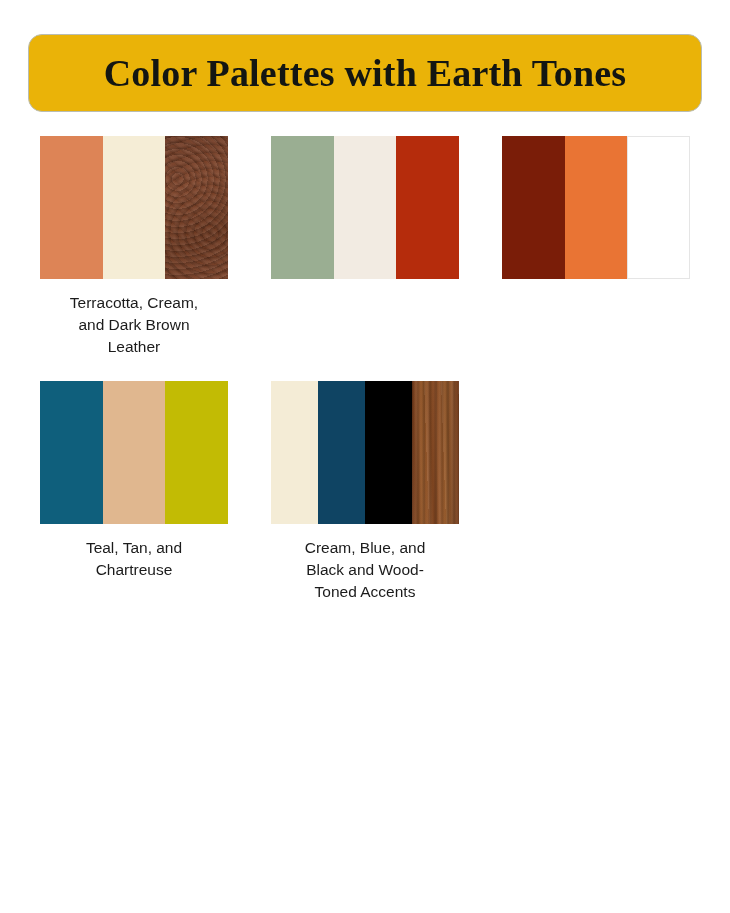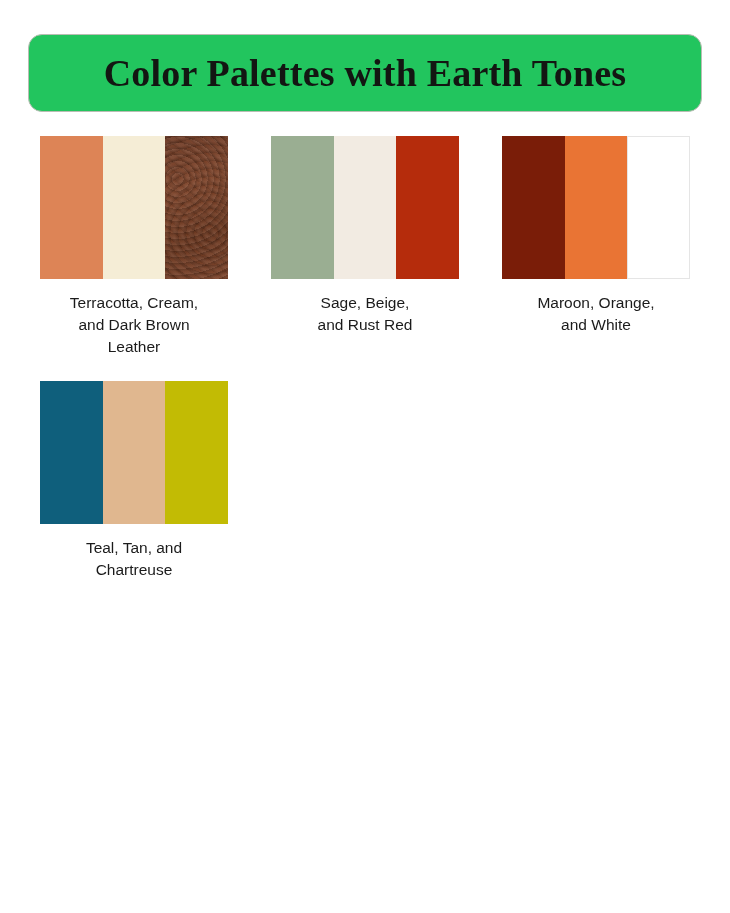--- a/index.html
+++ b/index.html
@@ -19,21 +19,21 @@
     background: #ffffff;
     padding: 0;
   }
 
   
   .title-wrap {
     margin: 34px 28px 0 28px;
     height: 78px;
     border: 1.5px solid #b9bdb3;
     border-radius: 14px;
-    background: #22c55e;
+    background: #eab308;
     display: flex;
     align-items: center;
     justify-content: center;
   }
   .title-text {
     font-family: "Liberation Serif", "DejaVu Serif", serif;
     font-size: 38px;
     line-height: 1;
     color: #131612;
     letter-spacing: 0.2px;
@@ -138,36 +138,43 @@
         <div class="caption">Terracotta, Cream,
 and Dark Brown
 Leather</div>
       </div>
       <div class="cell">
         <div class="swatches">
           <div class="sw" style="background: rgb(154, 174, 146);"></div>
           <div class="sw" style="background: rgb(242, 235, 226);"></div>
           <div class="sw" style="background: rgb(181, 44, 12);"></div>
         </div>
-        <div class="caption">Sage, Beige,
-and Rust Red</div>
       </div>
       <div class="cell">
         <div class="swatches">
           <div class="sw" style="background: rgb(122, 29, 8);"></div>
           <div class="sw" style="background: rgb(233, 116, 52);"></div>
           <div class="sw bordered" style="background: rgb(255, 255, 255);"></div>
         </div>
-        <div class="caption">Maroon, Orange,
-and White</div>
       </div>
       <div class="cell">
         <div class="swatches">
           <div class="sw" style="background: rgb(15, 95, 124);"></div>
           <div class="sw" style="background: rgb(224, 183, 143);"></div>
           <div class="sw" style="background: rgb(194, 187, 4);"></div>
         </div>
         <div class="caption">Teal, Tan, and
 Chartreuse</div>
       </div>
+      <div class="cell">
+        <div class="swatches w4">
+          <div class="sw" style="background: rgb(244, 236, 214);"></div>
+          <div class="sw" style="background: rgb(15, 68, 99);"></div>
+          <div class="sw" style="background: rgb(0, 0, 0);"></div>
+          <div class="sw wood-dark"></div>
+        </div>
+        <div class="caption">Cream, Blue, and
+Black and Wood-
+Toned Accents</div>
+      </div>
     </div>
 
 </div>
 
 </body></html>

